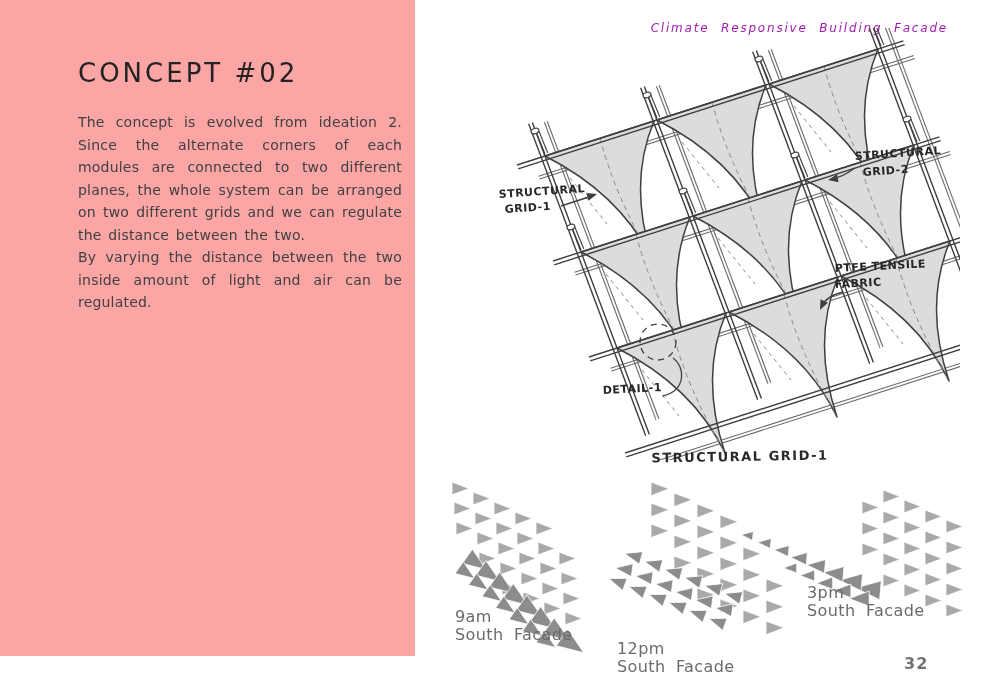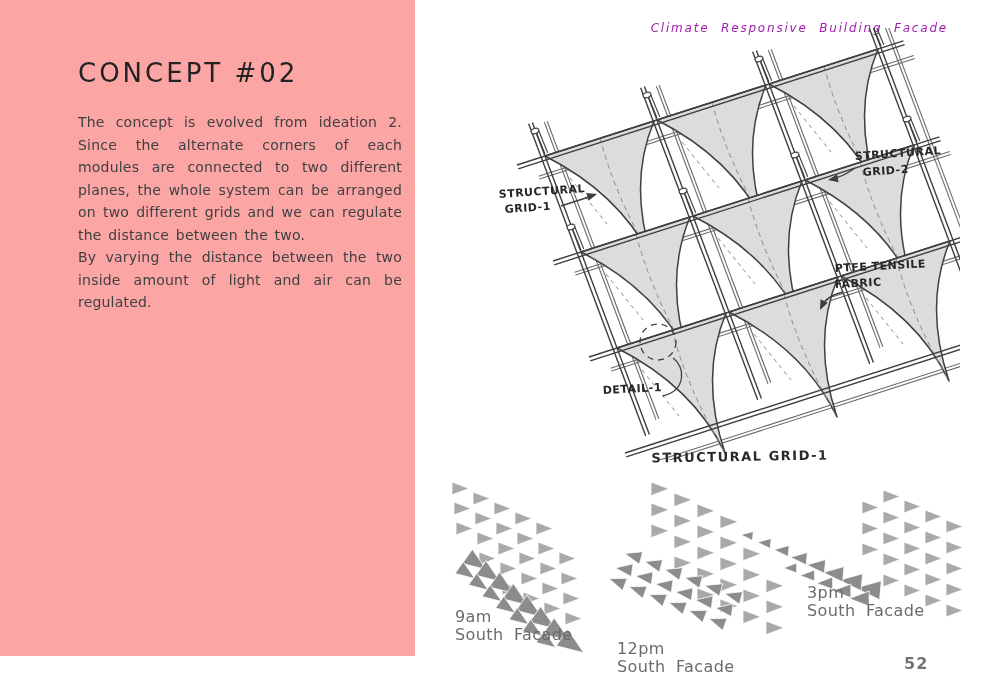--- a/index.html
+++ b/index.html
@@ -303,13 +303,13 @@
 </div>
 <div class="facade-label label-1">
   <div>12pm</div>
   <div class="facade-line">South Facade</div>
 </div>
 <div class="facade-label label-2">
   <div>3pm</div>
   <div class="facade-line">South Facade</div>
 </div>
 
-<div class="page-number">52</div>
+<div class="page-number">32</div>
 
 </body></html>

